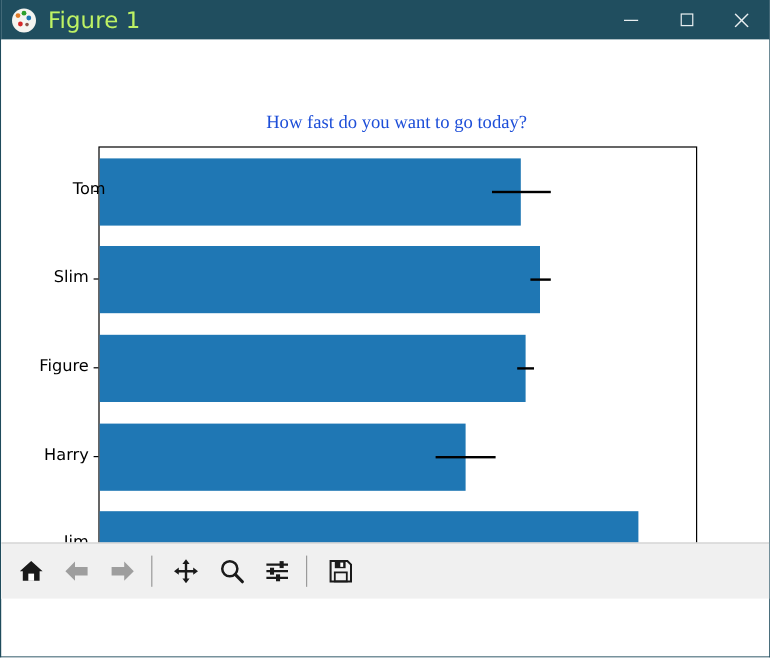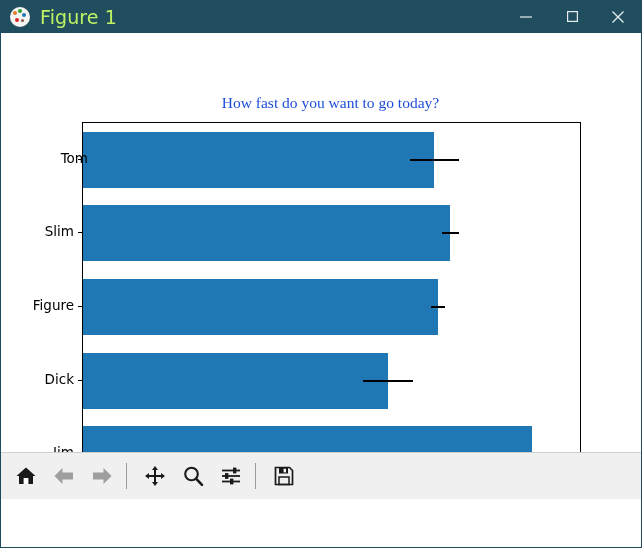--- a/index.html
+++ b/index.html
@@ -246,21 +246,21 @@
           <div class="errbar" style="left: 358.55px; width: 17.75px; top: 109.4px;"></div>
           <div class="bar" style="top: 8.832px; height: 55.936px; width: 351.45px;"></div>
           <div class="errbar" style="left: 326.6px; width: 49.7px; top: 35.8px;"></div>
         </div>
     </div>
 
     <div id="ytick-layer">
         <div class="ytick" style="left: 77px; top: 420.2px; position: absolute; width: 4px;"></div>
         <div class="ylab" style="left: 3px; top: 411.2px;">Jim</div>
         <div class="ytick" style="left: 77px; top: 346.6px; position: absolute; width: 4px;"></div>
-        <div class="ylab" style="left: 3px; top: 337.6px;">Dick</div>
+        <div class="ylab" style="left: 3px; top: 337.6px;">Harry</div>
         <div class="ytick" style="left: 77px; top: 273px; position: absolute; width: 4px;"></div>
         <div class="ylab" style="left: 3px; top: 264px;">Figure</div>
         <div class="ytick" style="left: 77px; top: 199.4px; position: absolute; width: 4px;"></div>
         <div class="ylab" style="left: 3px; top: 190.4px;">Slim</div>
         <div class="ytick" style="left: 77px; top: 125.8px; position: absolute; width: 4px;"></div>
         <div class="ylab" style="left: 17px; top: 116.8px;">Tom</div>
       </div>
     <div id="xtick-layer">
         <div class="xtick" style="left: 81px;"></div>
         <div class="xlab" style="left: 81px;">0</div>

